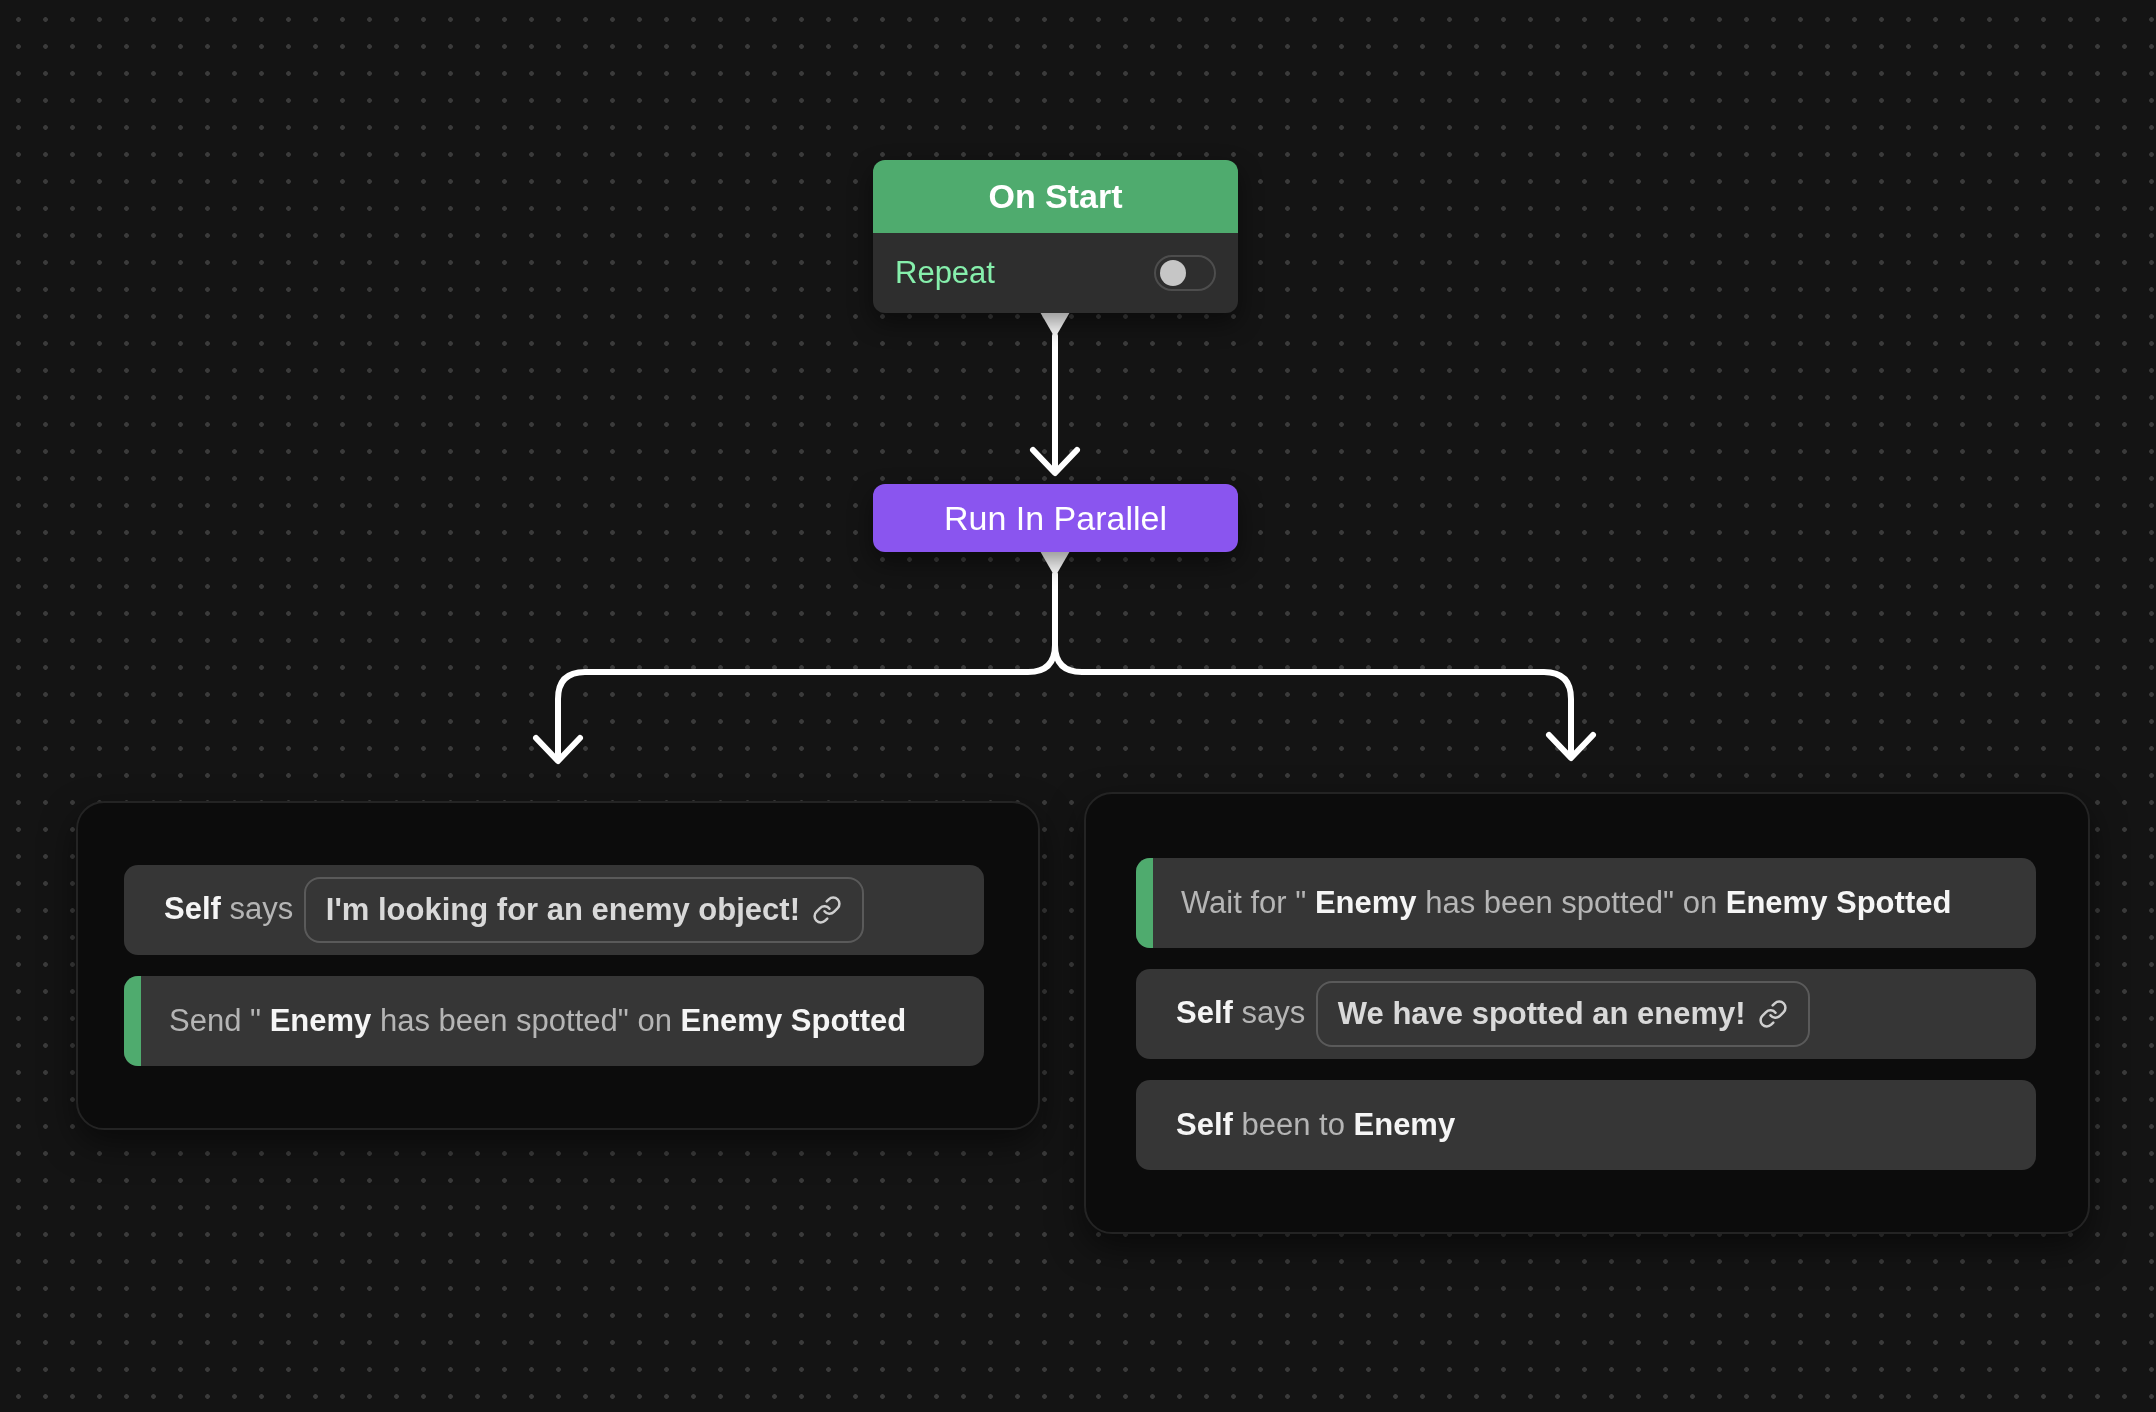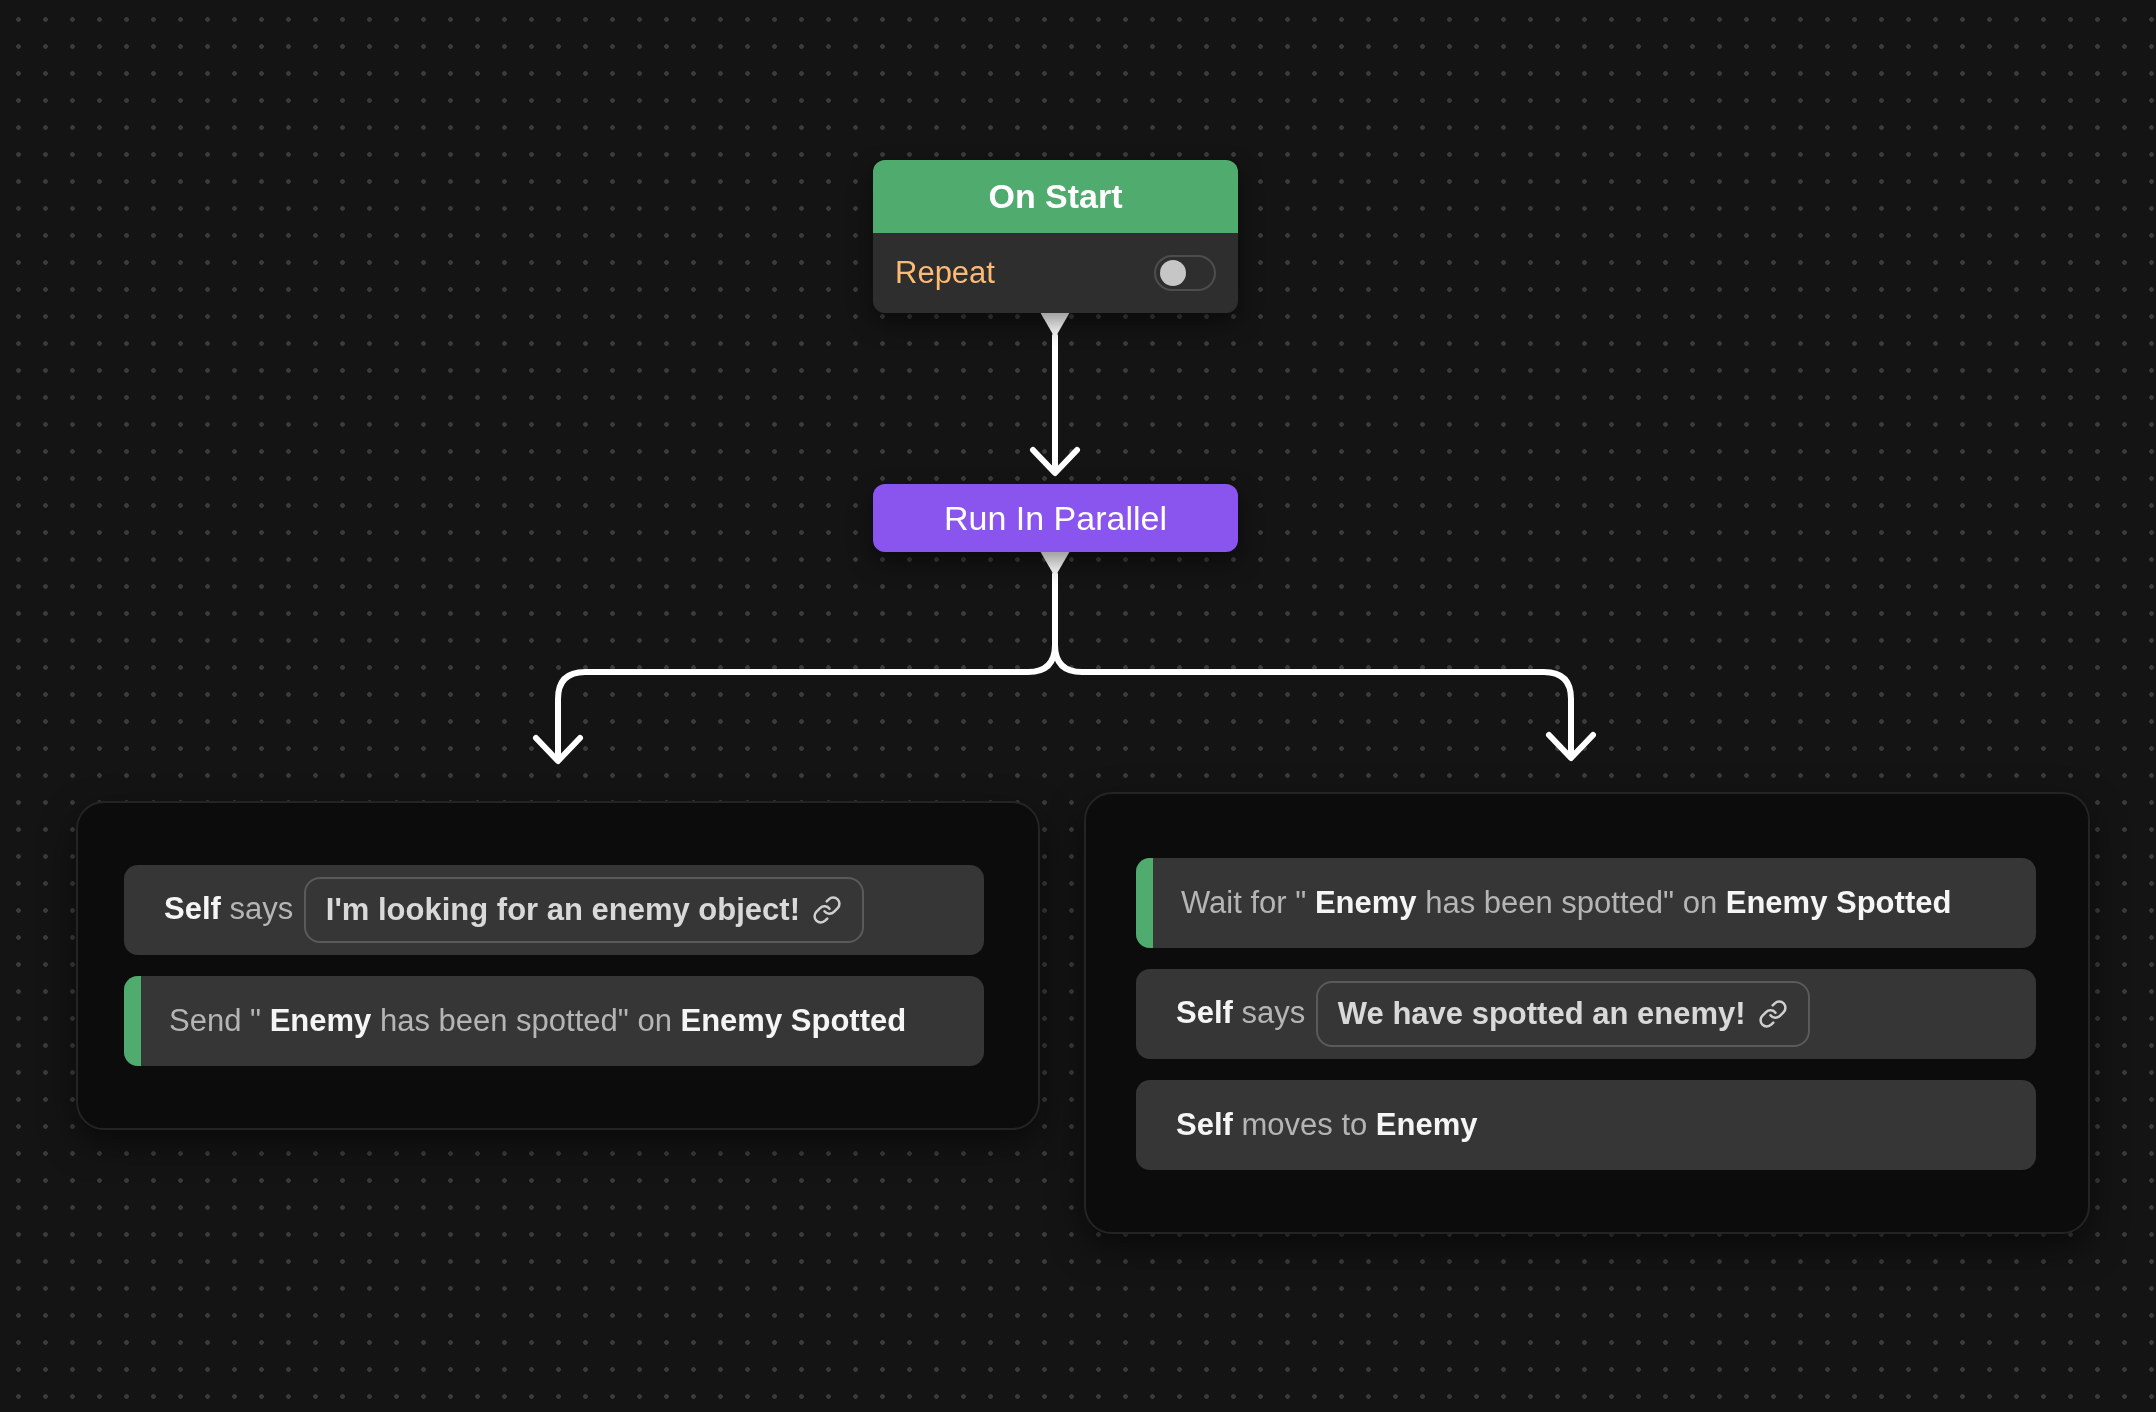--- a/index.html
+++ b/index.html
@@ -34,21 +34,21 @@
     text-align: center;
     color: #ffffff; font-weight: bold; font-size: 34px;
   }
   .node-body {
     background: #2e2e2e;
     border-radius: 0 0 12px 12px;
     height: 80px;
     display: flex; align-items: center; justify-content: space-between;
     padding: 0 22px;
   }
-  .field-label { color: #fdba74; font-size: 31px; text-align: right; }
+  .field-label { color: #86efac; font-size: 31px; text-align: right; }
   .toggle {
     width: 62px; height: 36px;
     border: 2px solid #4d4d4d; border-radius: 20px;
     display: flex; align-items: center;
     box-sizing: border-box;
     cursor: pointer;
   }
   .toggle-knob {
     width: 26px; height: 26px; border-radius: 50%;
     background: #c6c6c6; margin-left: 4px;
@@ -158,17 +158,17 @@
         <span class="accent-bar" style="background: rgb(79, 171, 110);"></span>
         <span class="row-content"><span class="plain">Wait for " </span><span class="bold">Enemy</span><span class="plain"> has been spotted" on </span><span class="bold">Enemy Spotted</span></span>
       </div>
       <div class="row">
         <span class="row-content"><span class="bold">Self</span><span class="plain"> says </span><span class="pill"><span>We have spotted an enemy!</span><svg width="30" height="30" viewBox="0 0 24 24" fill="none" stroke="#cfcfcf" stroke-width="2" stroke-linecap="round" stroke-linejoin="round">
               <path d="M10 13a5 5 0 0 0 7.54.54l3-3a5 5 0 0 0-7.07-7.07l-1.72 1.71"></path>
               <path d="M14 11a5 5 0 0 0-7.54-.54l-3 3a5 5 0 0 0 7.07 7.07l1.71-1.71"></path>
             </svg></span></span>
       </div>
       <div class="row">
-        <span class="row-content"><span class="bold">Self</span><span class="plain"> moves to </span><span class="bold">Enemy</span></span>
+        <span class="row-content"><span class="bold">Self</span><span class="plain"> been to </span><span class="bold">Enemy</span></span>
       </div>
     </div>
 
 </div>
 
 </body></html>

